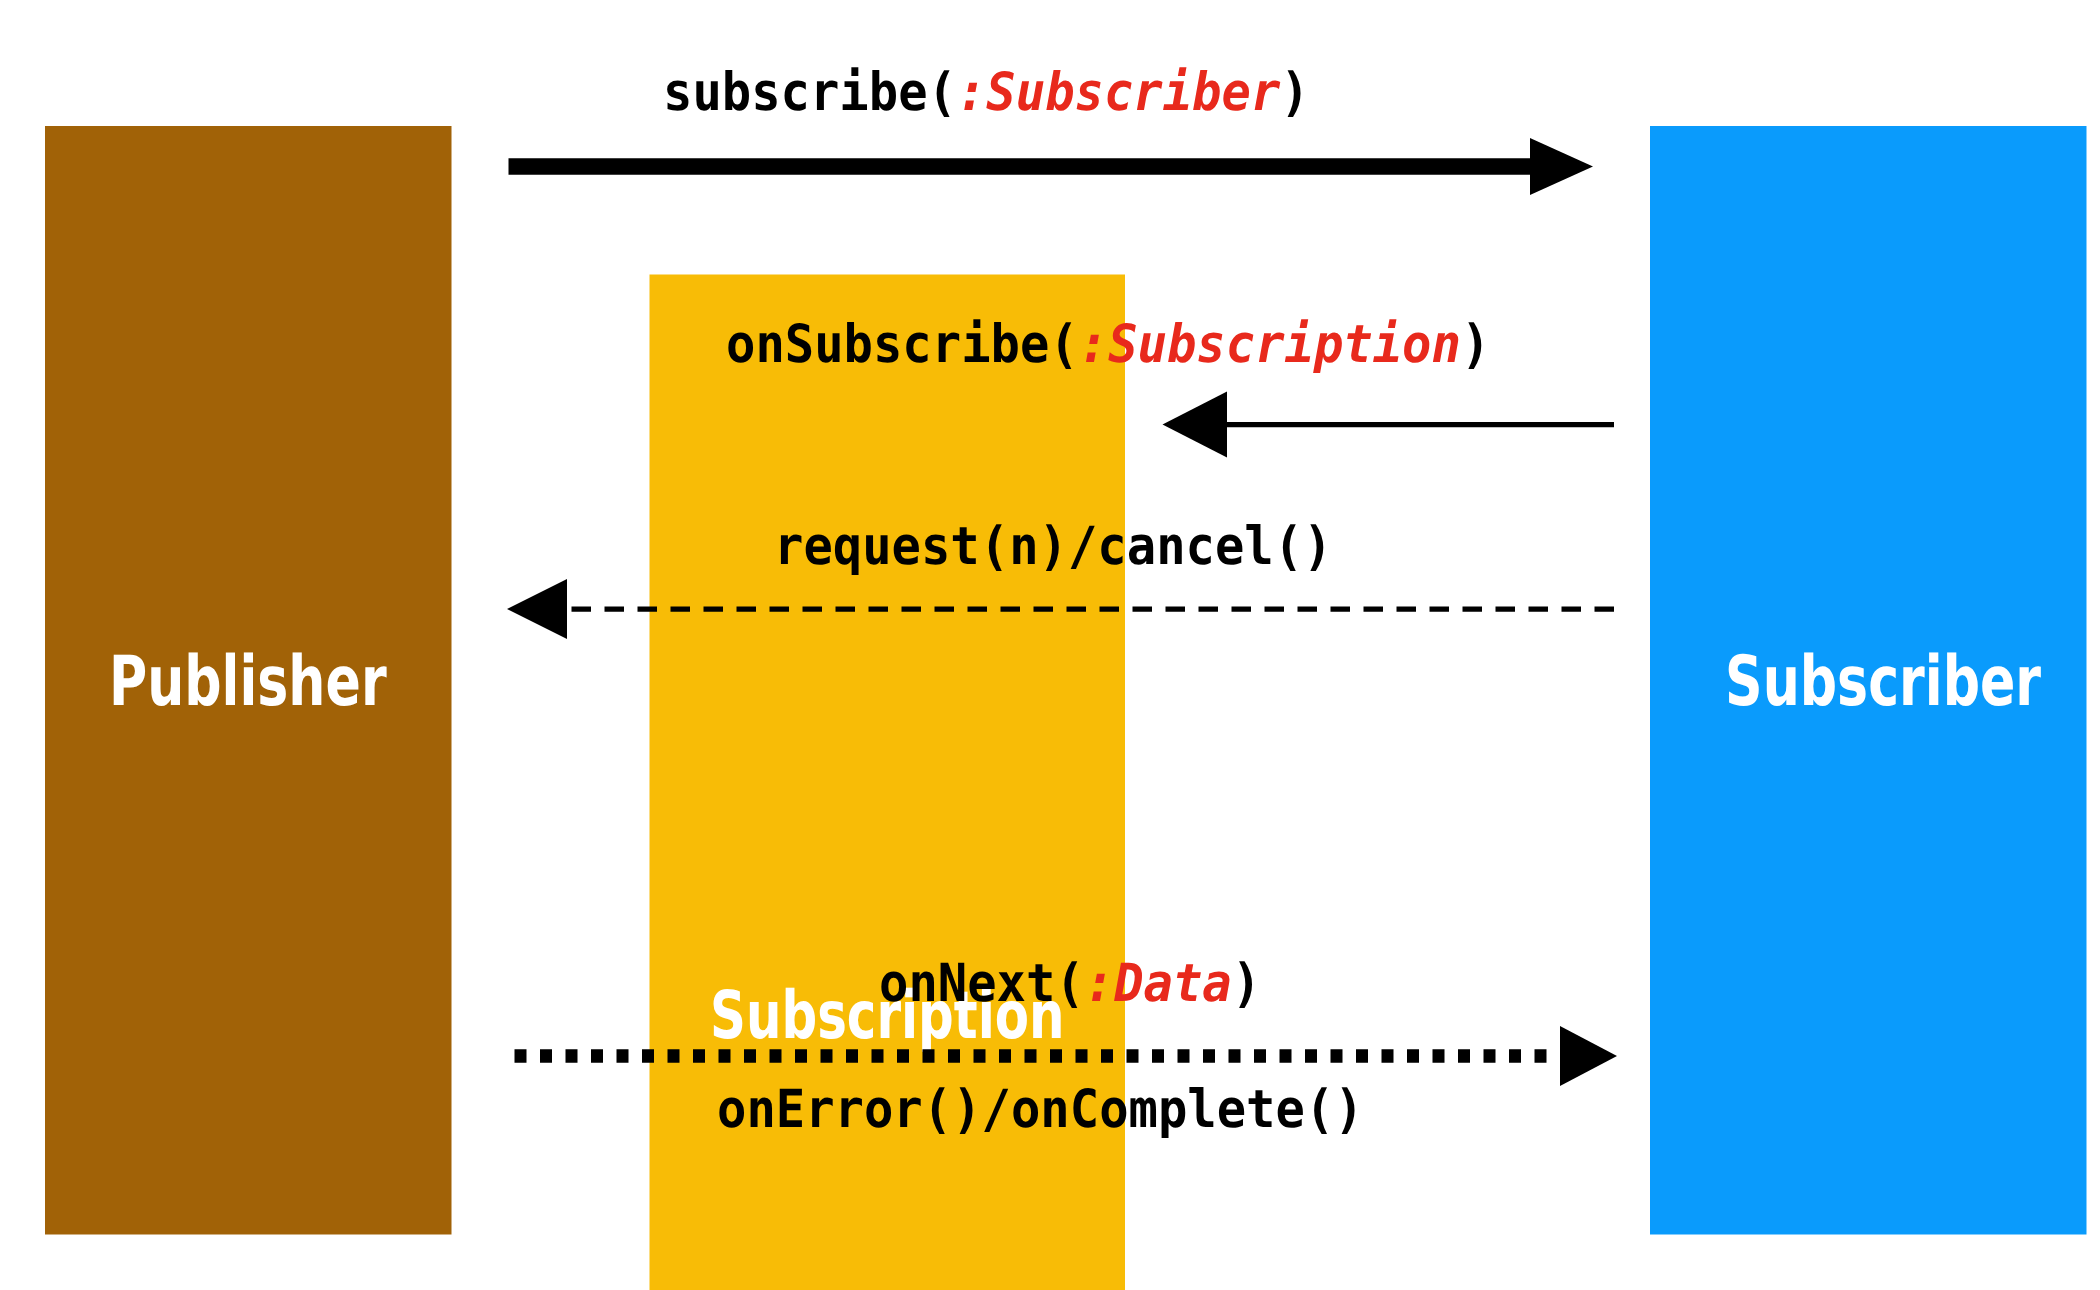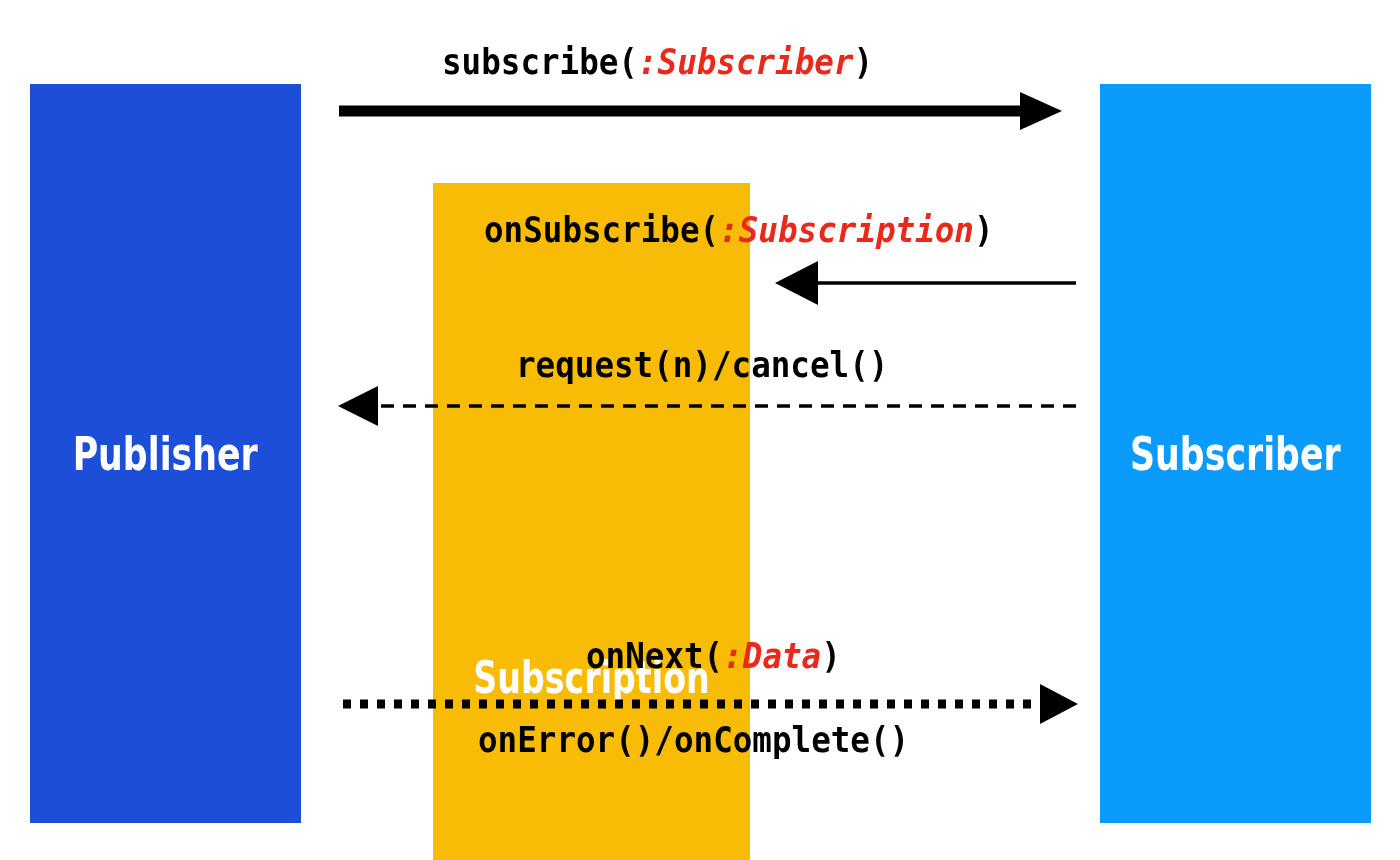--- a/index.html
+++ b/index.html
@@ -33,28 +33,29 @@
     letter-spacing: 0px;
     white-space: nowrap;
     line-height: 1;
   }
 
   #publisher-box {
     left: 30px;
     top: 84px;
     width: 271px;
     height: 739px;
-    background: #1d4ed8;
+    background: #a16207;
   }
   #subscriber-box {
     left: 1100px;
     top: 84px;
     width: 271px;
     height: 739px;
     background: #0a9bfc;
+    padding-left: 20px;
   }
   #subscription-box {
     left: 433px;
     top: 183px;
     width: 317px;
     height: 746px;
     background: #f8bc06;
   }
   #subscription-box .actor-label {
     position: absolute;

